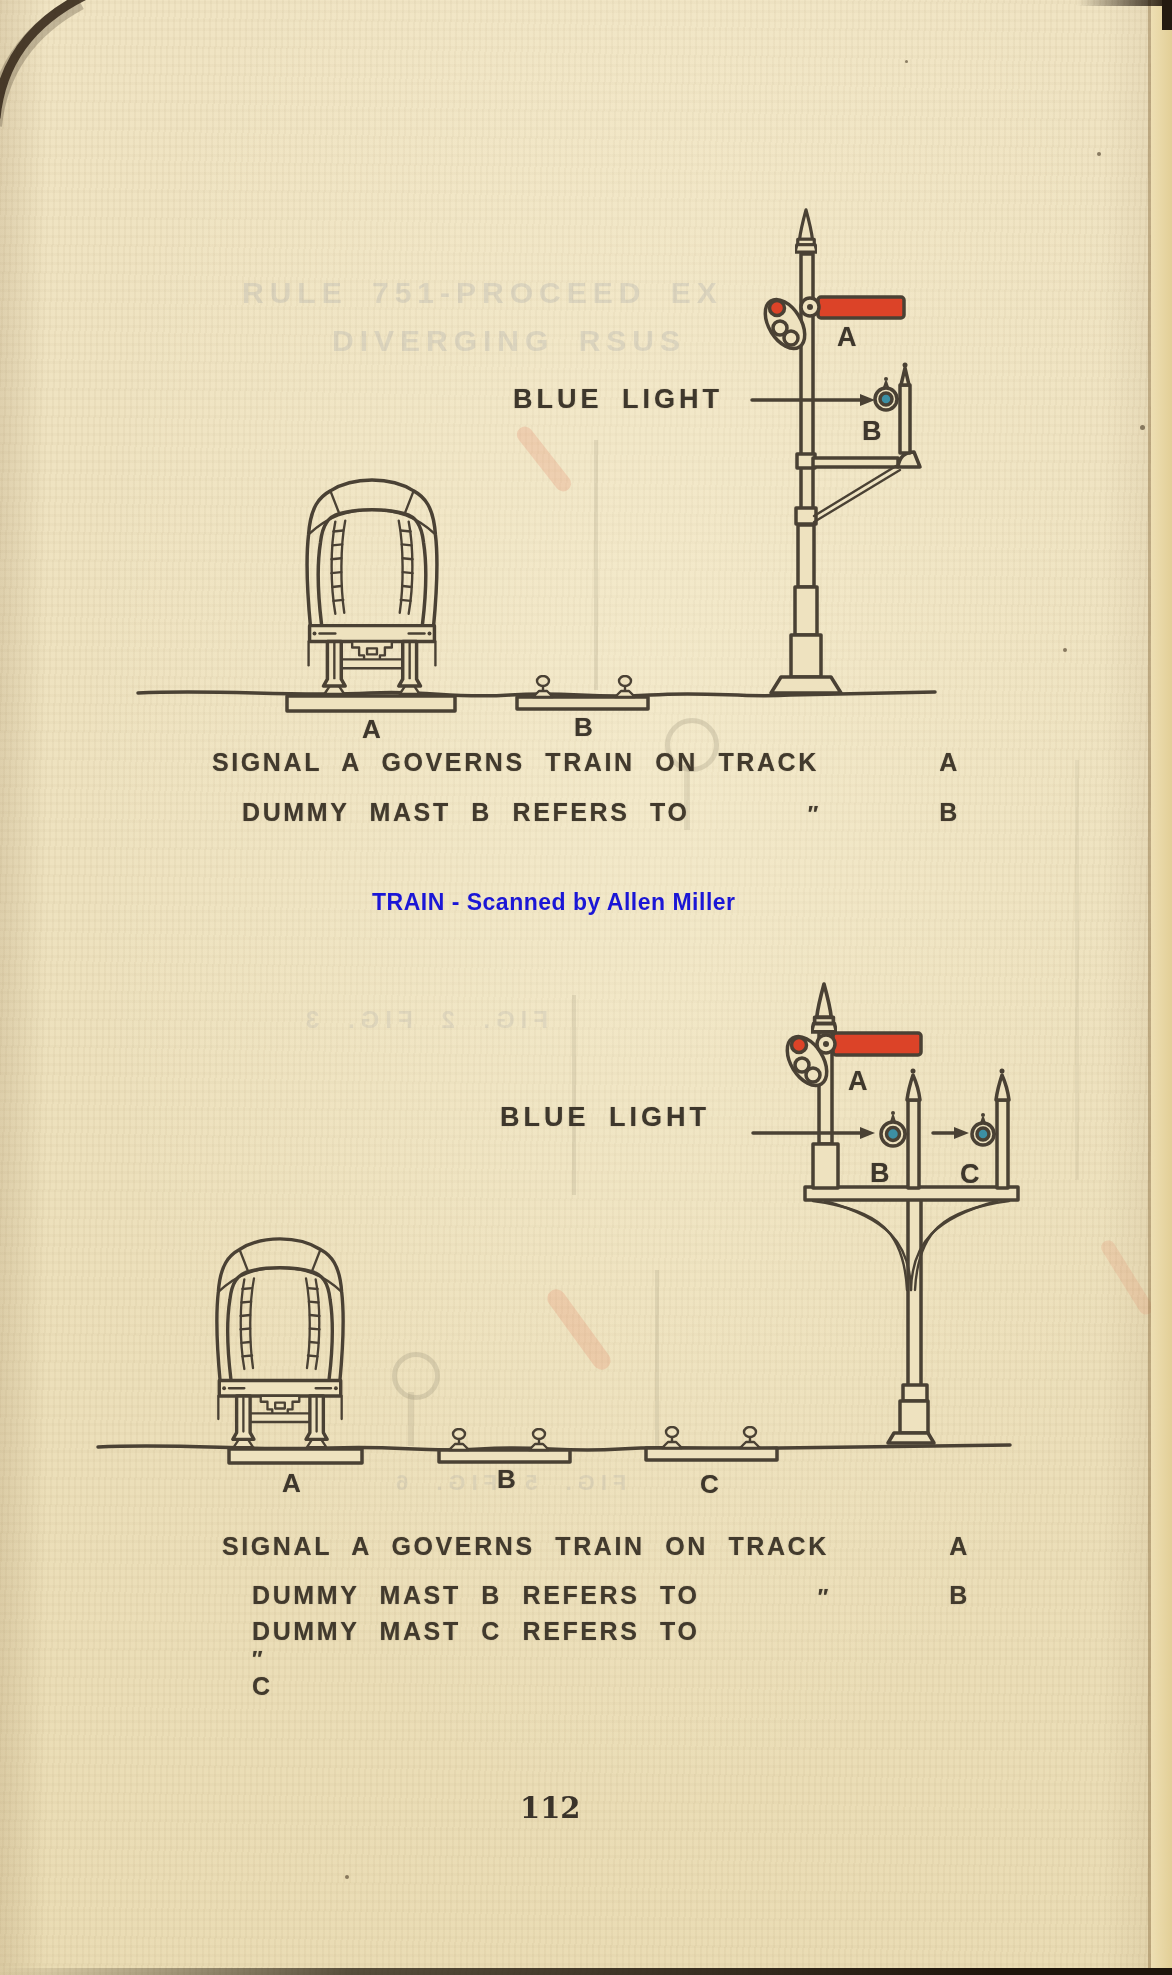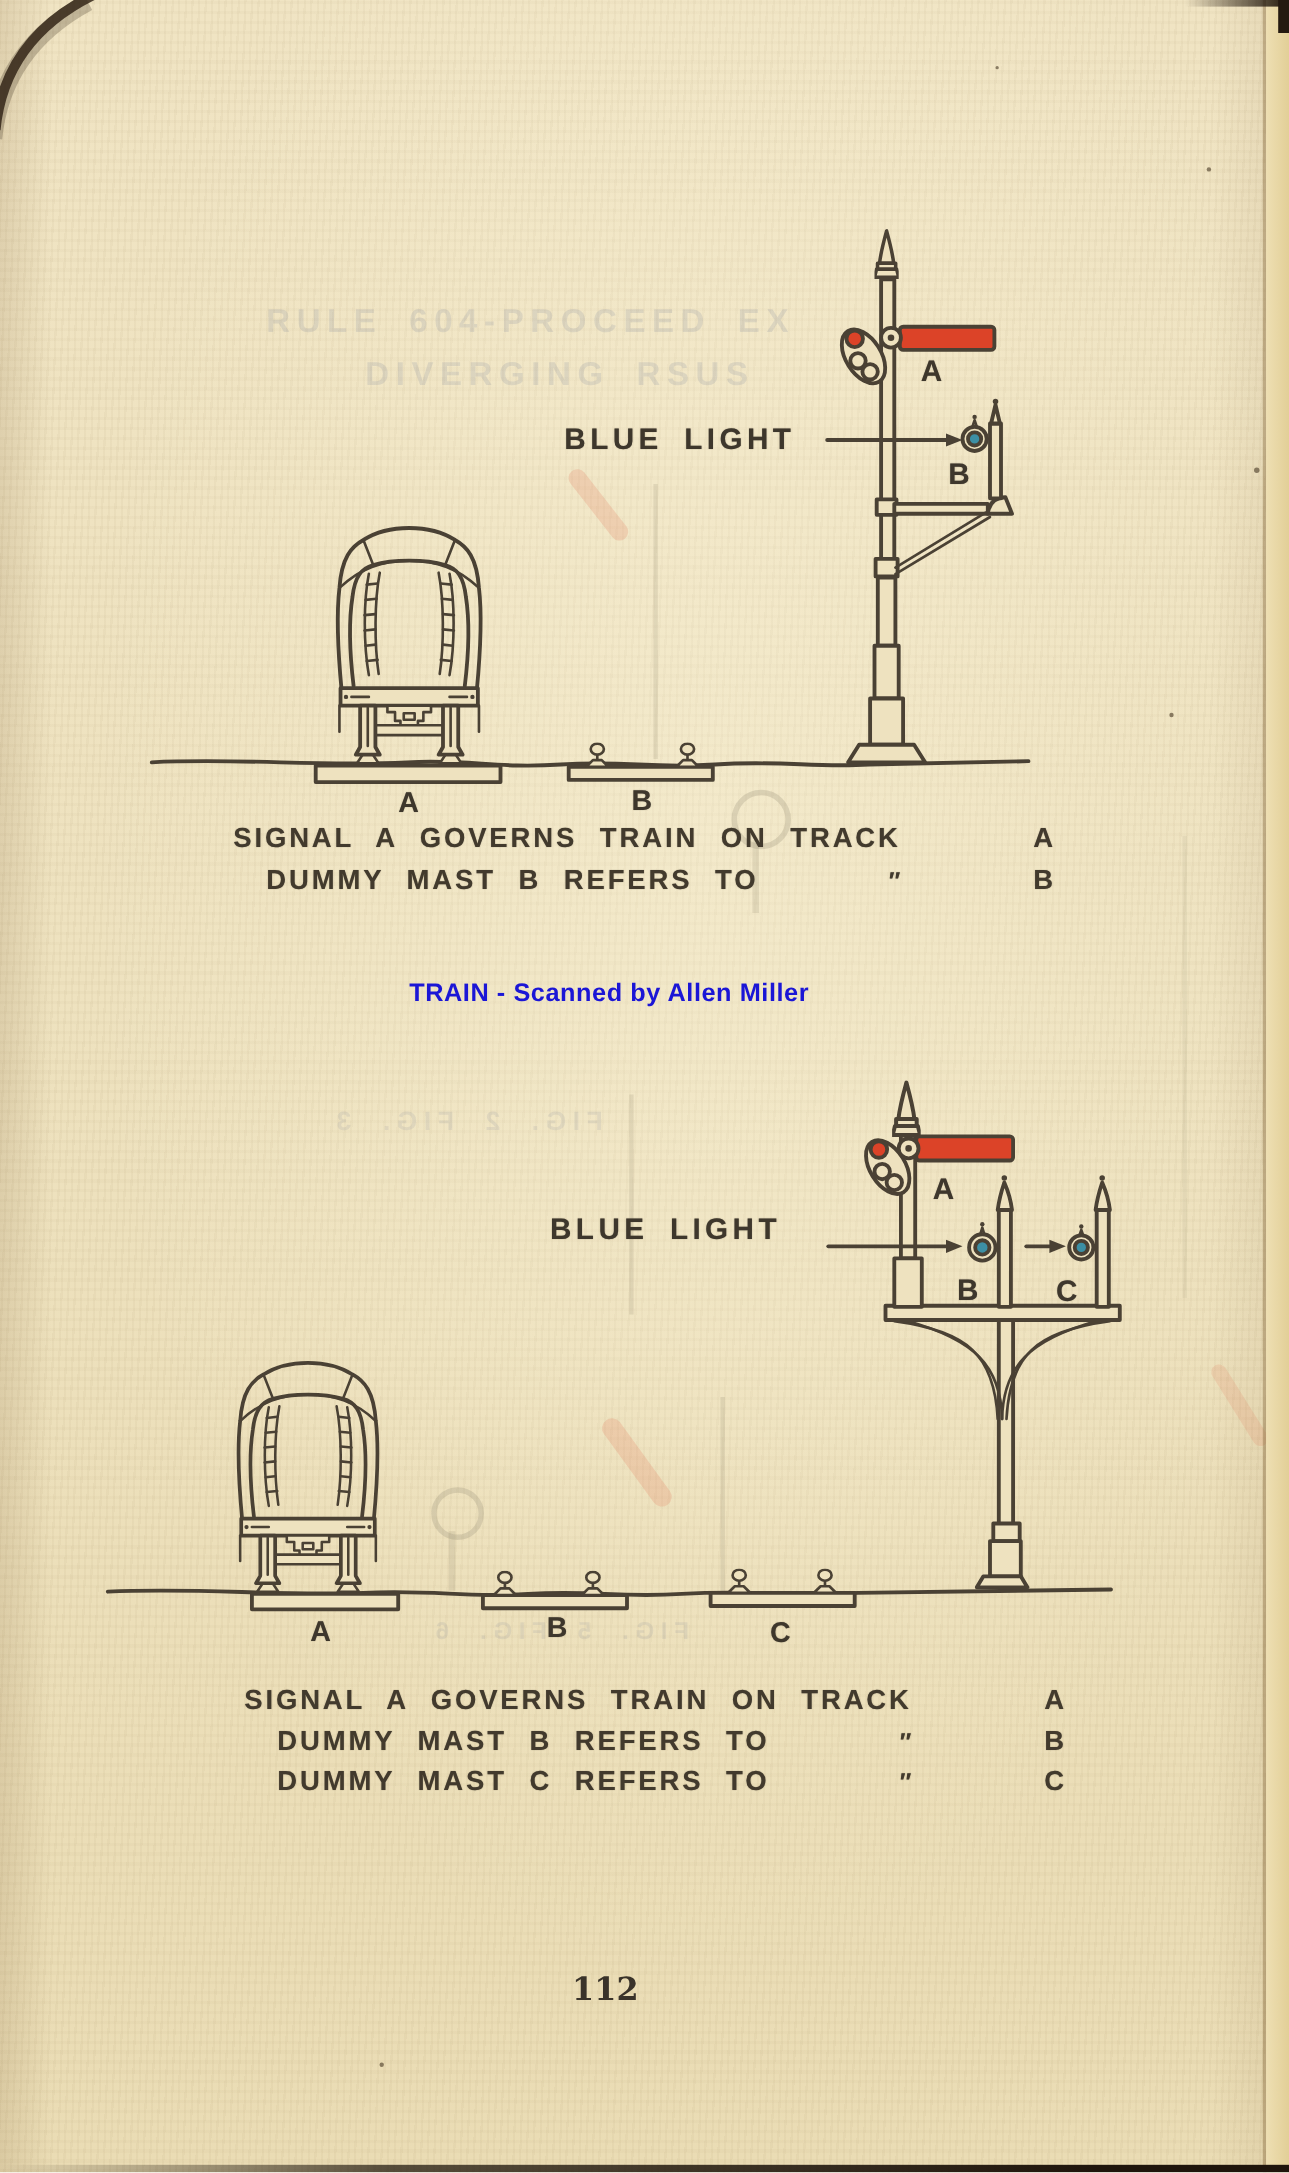--- a/index.html
+++ b/index.html
@@ -42,21 +42,21 @@
   .track-letter{
     font-size:26px;font-weight:bold;color:var(--ink-soft);
     text-shadow:0 0 1px rgba(61,53,42,.5);
   }
   .caption-block{width:748px;}
   .cap-row{
     position:absolute;width:748px;display:flex;justify-content:space-between;align-items:baseline;
     font-size:25px;font-weight:bold;letter-spacing:2.6px;word-spacing:11px;
     color:#423a2d;white-space:nowrap;text-shadow:0 0 1px rgba(61,53,42,.5);
   }
-  .cap-row.indent{padding-left:30px;width:718px;}
+  .cap-row.indent{padding-left:30px;width:718px;margin-top:12px;}
   .cap-ditto{font-size:22px;}
   .watermark{
     left:372px;top:889px;font-size:23px;font-weight:bold;letter-spacing:.5px;
     color:var(--wm-blue);white-space:nowrap;
   }
   .pagenum{
     left:520px;top:1791px;width:150px;
     font-family:"DejaVu Serif",serif;font-size:29px;font-weight:bold;color:#3a332a;
   }
   
@@ -157,21 +157,21 @@
       <path class="ink paperfill" stroke-width="3" d="M12,2 C9,13 6,25 5,34 L19,34 C18,25 15,13 12,2 Z"></path>
       <rect class="ink paperfill" stroke-width="3" x="3" y="34" width="18" height="6"></rect>
       <path class="ink paperfill" stroke-width="3" d="M2,40 L22,40 L24,48 L0,48 Z"></path>
     </symbol>
   </defs>
 </svg>
 
 <div id="scan">
 
   <div class="abs" style="left:0;top:0;width:1172px;height:1975px;">
-    <span class="abs ghost-text" style="left:242px;top:276px;font-size:30px;">RULE 604-PROCEED EX</span>
+    <span class="abs ghost-text" style="left:242px;top:276px;font-size:30px;">RULE 751-PROCEED EX</span>
     <span class="abs ghost-text" style="left:332px;top:324px;font-size:30px;">DIVERGING RSUS</span>
     <span class="abs ghost-text mirror" style="left:300px;top:1006px;font-size:24px;color:rgba(118,128,152,.14);">FIG. 2   FIG. 3</span>
     <span class="abs ghost-text mirror" style="left:390px;top:1470px;font-size:22px;color:rgba(118,128,152,.14);">FIG. 5   FIG. 6</span>
 
     <div class="abs smudge" style="left:536px;top:420px;width:16px;height:78px;transform:rotate(-38deg);"></div>
     <div class="abs smudge" style="left:570px;top:1282px;width:18px;height:95px;transform:rotate(-36deg);"></div>
     <div class="abs smudge" style="left:1120px;top:1235px;width:14px;height:85px;transform:rotate(-32deg);opacity:.8;"></div>
 
     <div class="abs ghost-circle" style="left:665px;top:718px;width:44px;height:44px;"></div>
     <div class="abs ghost-bar" style="left:684px;top:764px;width:6px;height:66px;"></div>
@@ -381,21 +381,21 @@
     <div class="cap-row" style="top:0;">
       <span class="cap-text">SIGNAL A GOVERNS TRAIN ON TRACK</span>
       <span class="cap-ditto"></span>
       <span class="cap-track">A</span>
     </div>
     <div class="cap-row indent" style="top:37px;">
       <span class="cap-text">DUMMY MAST B REFERS TO</span>
       <span class="cap-ditto">″</span>
       <span class="cap-track">B</span>
     </div>
-    <div class="cap-row indent" style="top:73px;">
+    <div class="cap-row indent" style="top:73px;flex-direction:column;">
       <span class="cap-text">DUMMY MAST C REFERS TO</span>
       <span class="cap-ditto">″</span>
       <span class="cap-track">C</span>
     </div>
   </div>
 
   <span class="abs pagenum">112</span>
 
   <svg class="abs" style="left:0;top:0;" width="130" height="130" viewBox="0 0 130 130">
     <path d="M-6,126 Q2,44 80,2" stroke="rgba(52,38,24,.25)" stroke-width="16" fill="none"></path>

